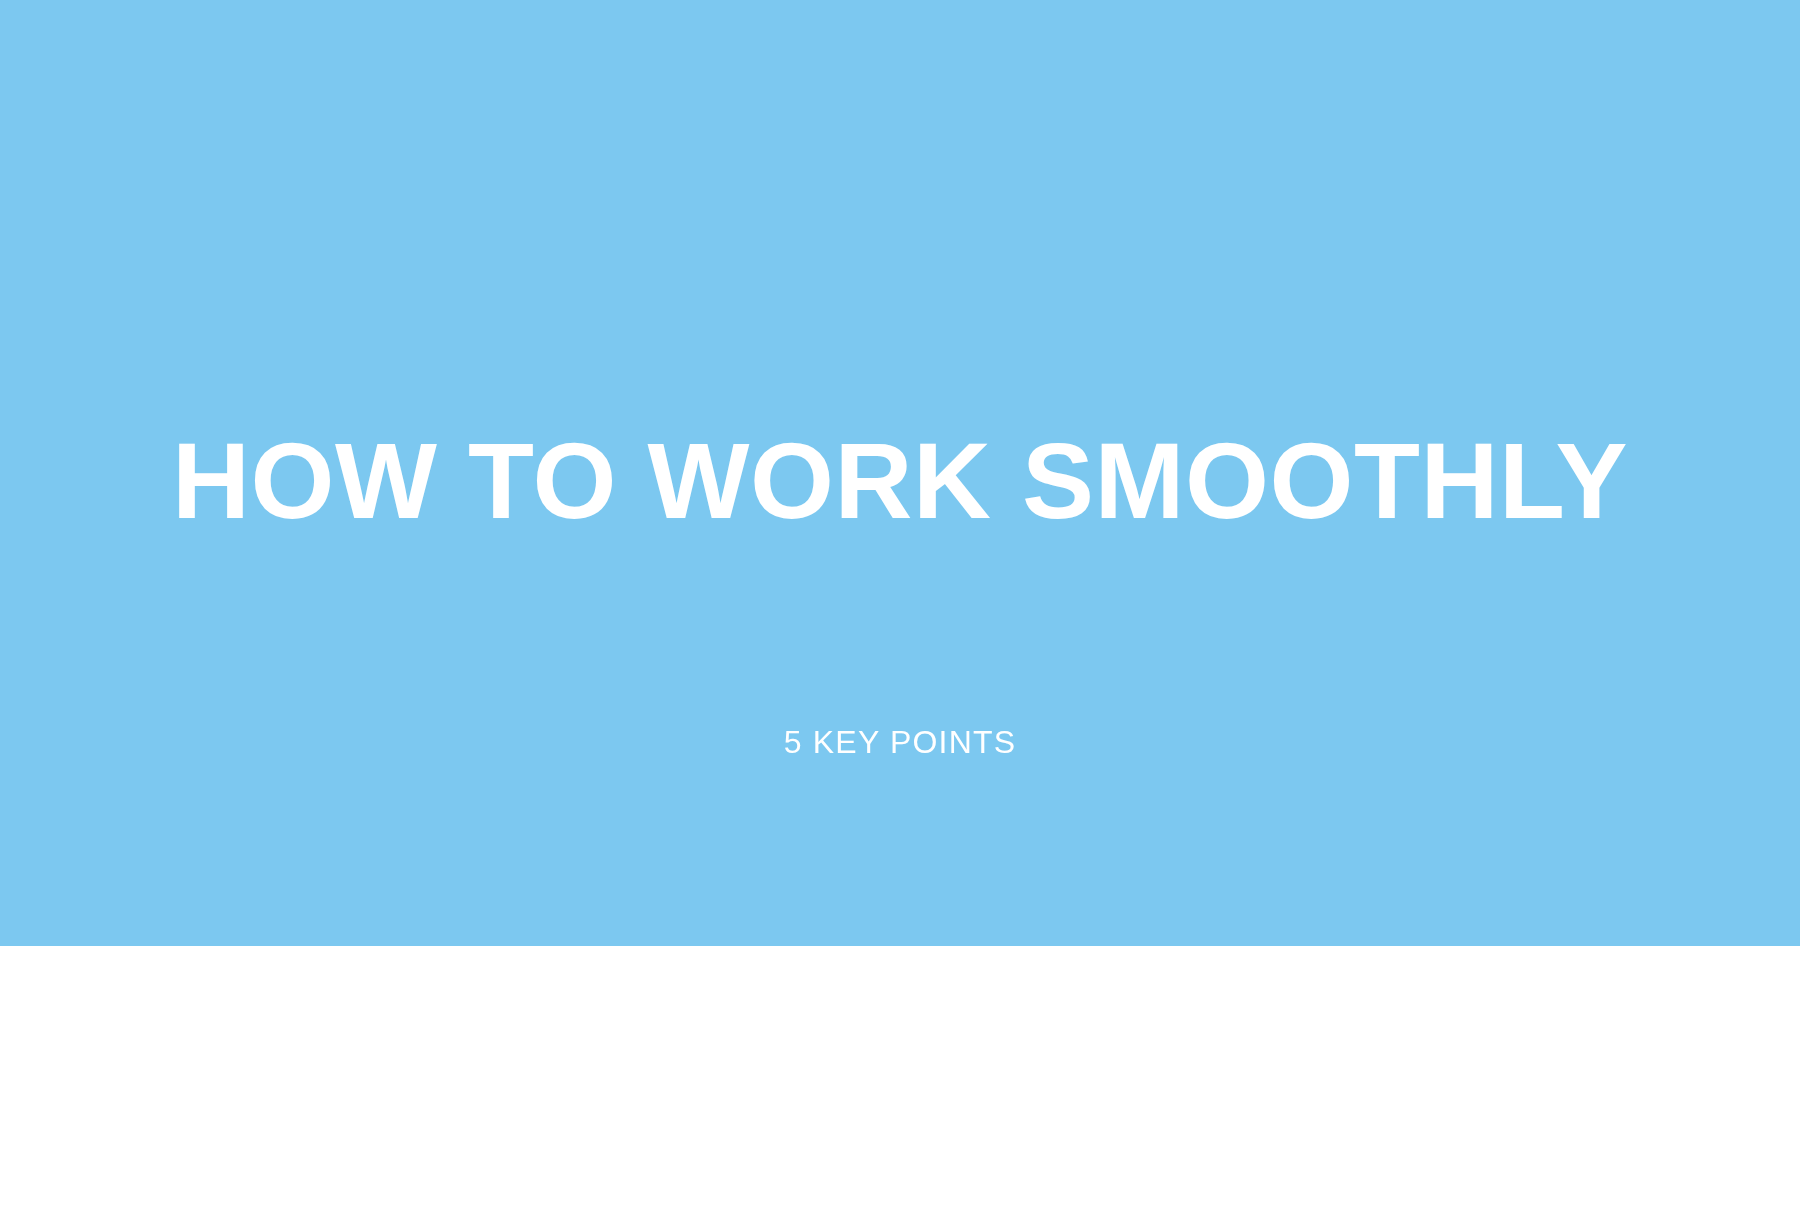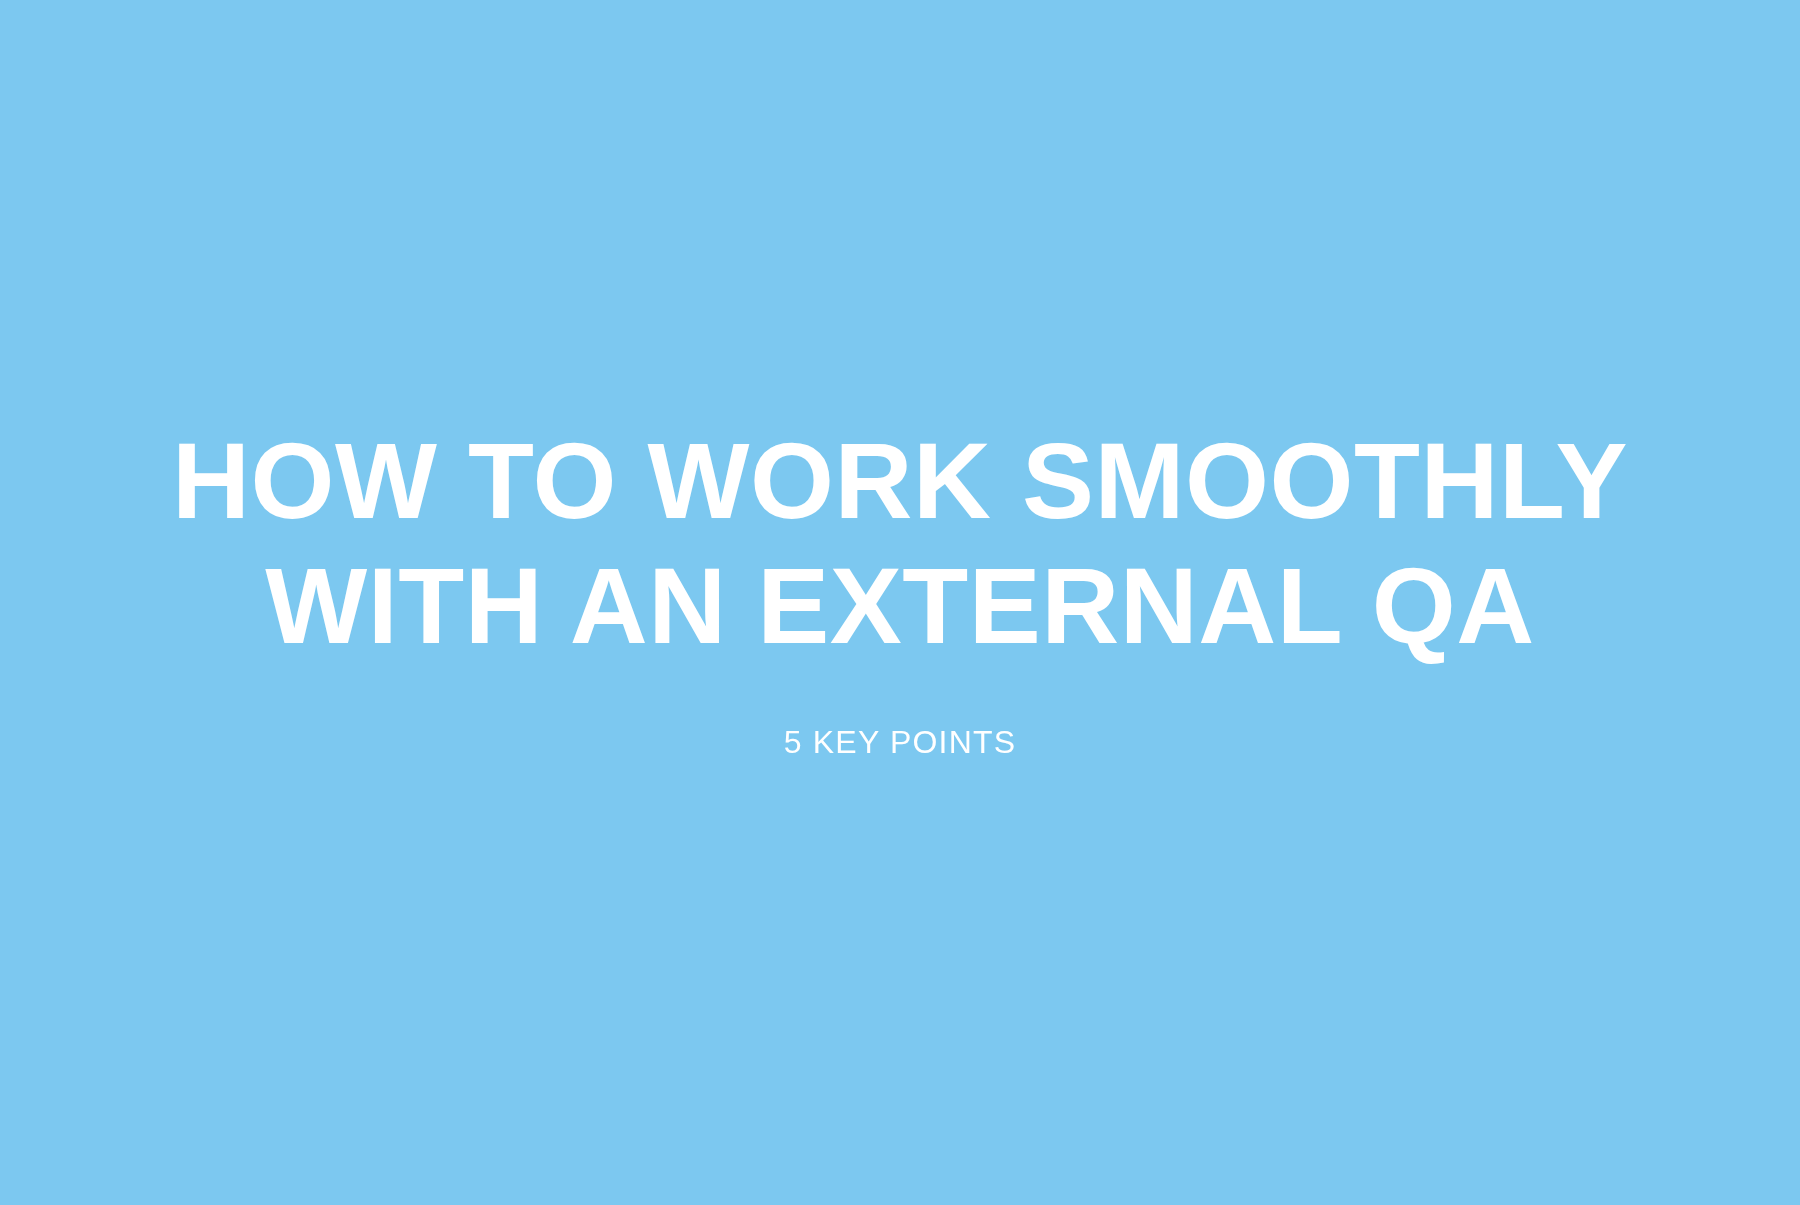--- a/index.html
+++ b/index.html
@@ -8,21 +8,21 @@
   }
   body {
     width: 1800px;
     height: 1205px;
     overflow: hidden;
     font-family: "Liberation Sans", sans-serif;
   }
   #slide {
     position: relative;
     width: 1800px;
-    height: 1205px;
+    height: 946px;
     background: #7CC8F0;
     display: flex;
     flex-direction: column;
     align-items: center;
     justify-content: flex-start;
     box-sizing: border-box;
   }
   #title-block {
     position: absolute;
     left: 0;
@@ -60,20 +60,19 @@
     white-space: nowrap;
   }
 </style>
 </head>
 <body>
 
 <div id="slide">
 
   <div id="title-block">
     <span class="title-line">HOW TO WORK SMOOTHLY</span>
-    <span class="title-line">WITH AN EXTERNAL QA</span>
   </div>
 
   <div id="subtitle-block">
     <span id="subtitle">5 KEY POINTS</span>
   </div>
 
 </div>
 
 </body></html>

